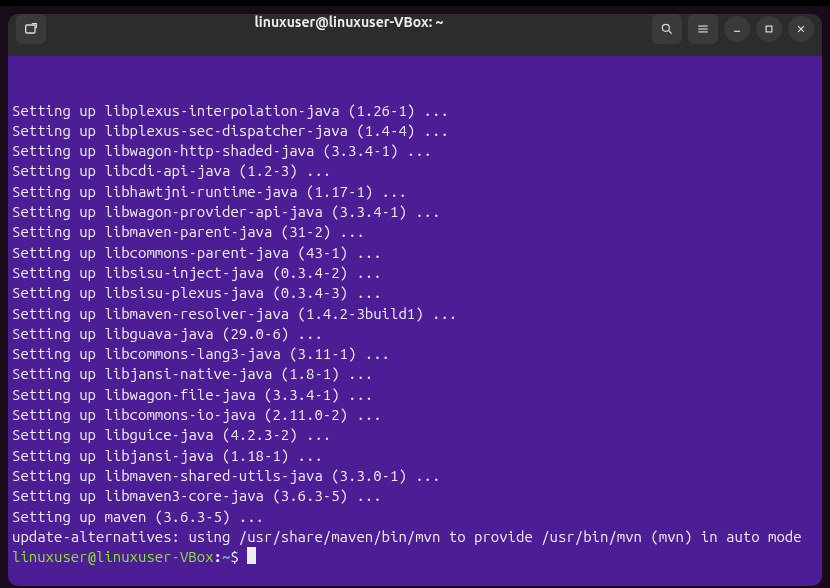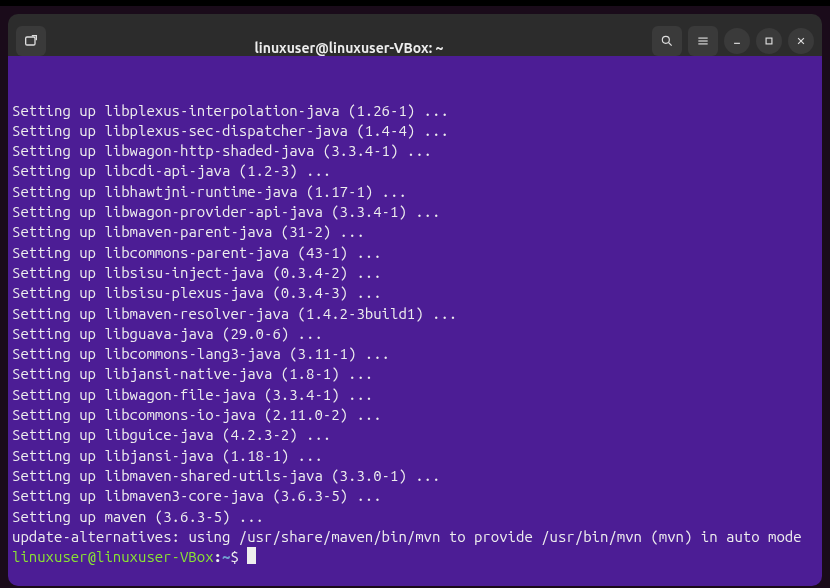--- a/index.html
+++ b/index.html
@@ -24,21 +24,21 @@
       position: absolute;
       left: 50%;
       transform: translateX(-50%);
       top: -8px;
       color: #bbb;
     }
     .titlebar {
       background: #2c2c2c;
       height: 42px;
       display: flex;
-      align-items: flex-end;
+      align-items: flex-start;
       padding: 0 8px;
       border-radius: 10px 10px 0 0;
       margin: 8px 8px 0 8px;
     }
     .tb-left, .tb-right {
       display: flex;
       align-items: center;
       gap: 6px;
     }
     .tb-center {

